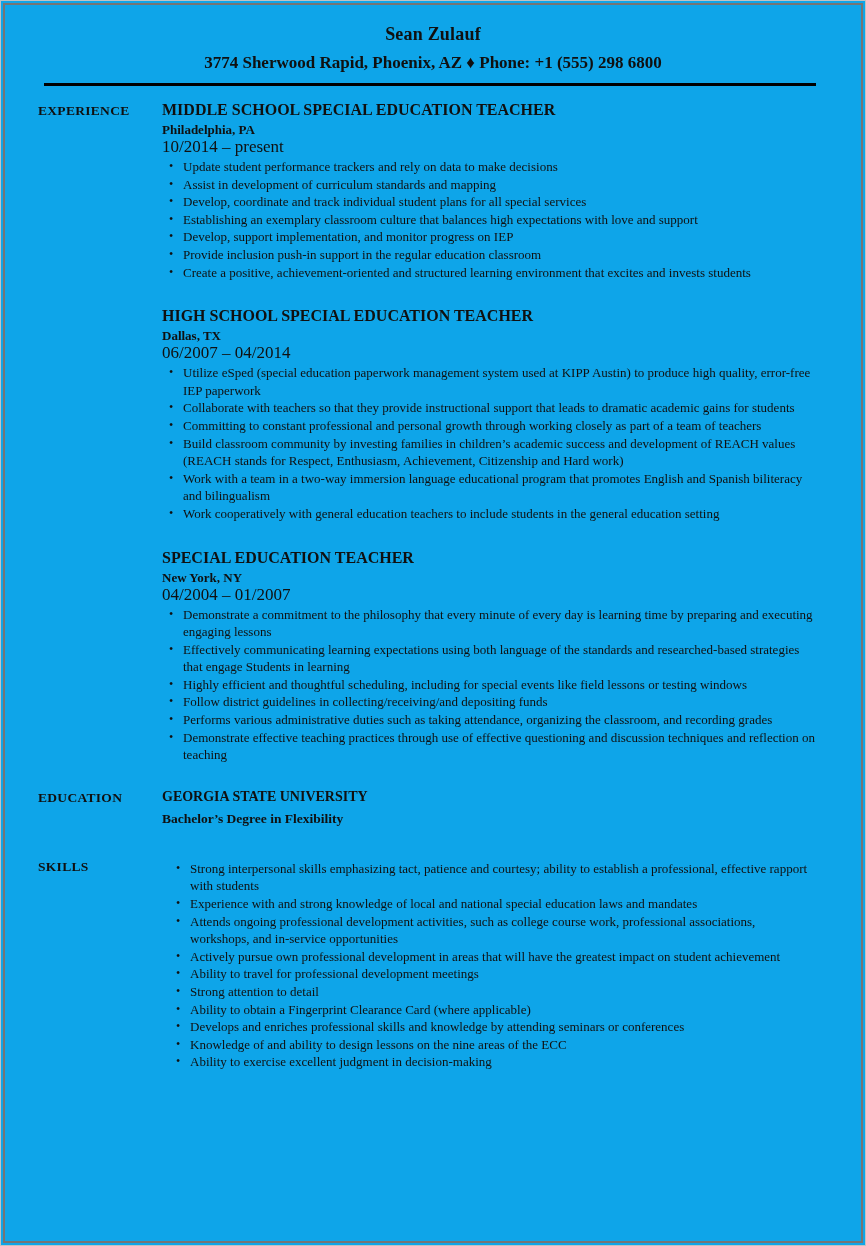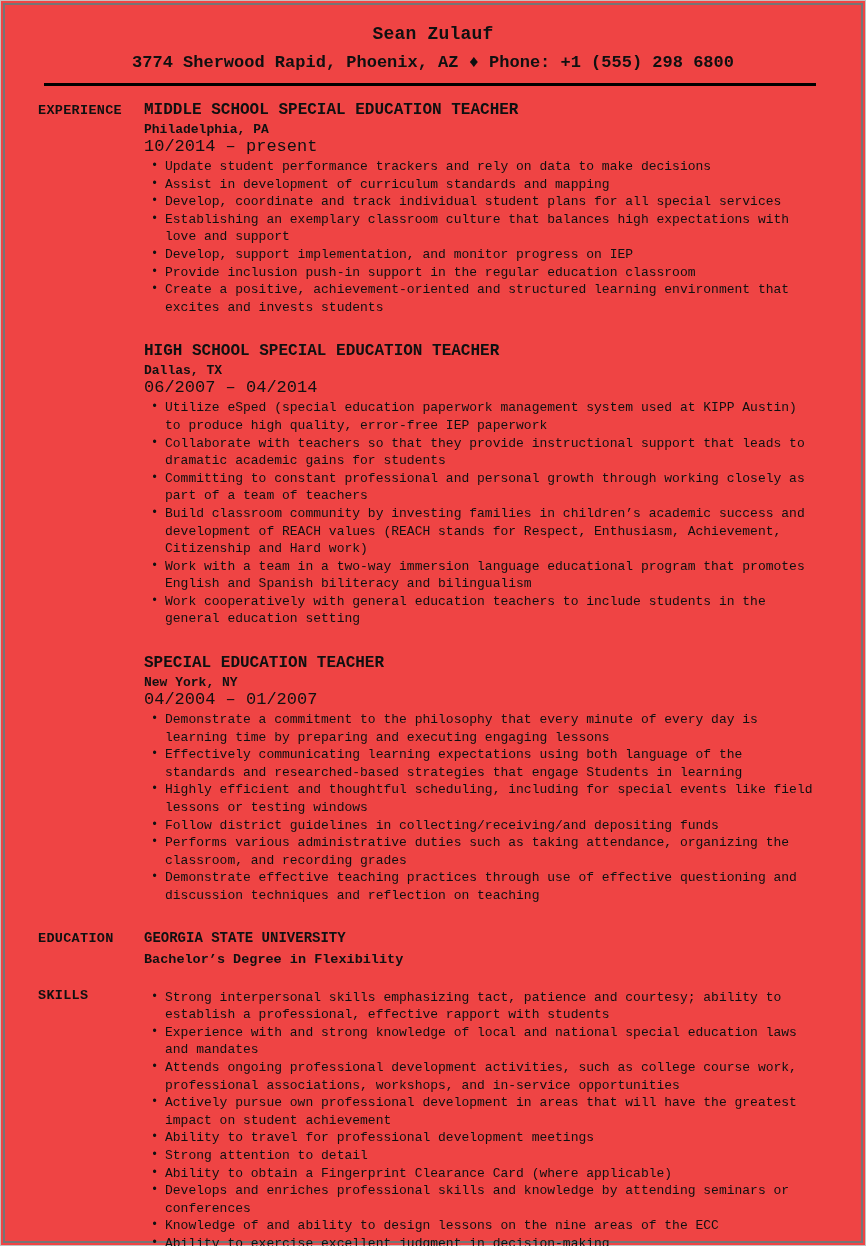--- a/index.html
+++ b/index.html
@@ -1,22 +1,22 @@
 <!DOCTYPE html>
 <html><head>
 <meta charset="utf-8">
 <title>Resume</title>
 <style>
   html, body { margin:0; padding:0; background:#ffffff; }
   .page {
     position:relative;
     width:866px;
     height:1246px;
-    background:#ef4444;
-    font-family:Liberation Mono, monospace;
+    background:#0ea5e9;
+    font-family:Liberation Serif, serif;
     color:#101010;
     box-sizing:border-box;
     overflow:hidden;
   }
   .frame-outer {
     position:absolute; inset:0;
     border:1px solid #c2c2c2;
     pointer-events:none;
   }
   .frame-inner {
@@ -41,24 +41,24 @@
   }
   .rule {
     border:none;
     border-top:3px solid #000000;
     margin:9px 50px 0 44px;
   }
 
   .row { display:flex; align-items:flex-start; }
   .row-experience { margin-top:15px; }
   .row-education { margin-top:24px; }
-  .row-skills { margin-top:18px; }
+  .row-skills { margin-top:30px;gap:7px; }
 
   .label-col {
-    width:144px;
+    width:162px;
     padding-left:38px;
     box-sizing:border-box;
     flex-shrink:0;
   }
   .section-label {
     font-weight:bold;
     font-size:13.5px;
     line-height:18px;
     letter-spacing:0.3px;
   }

